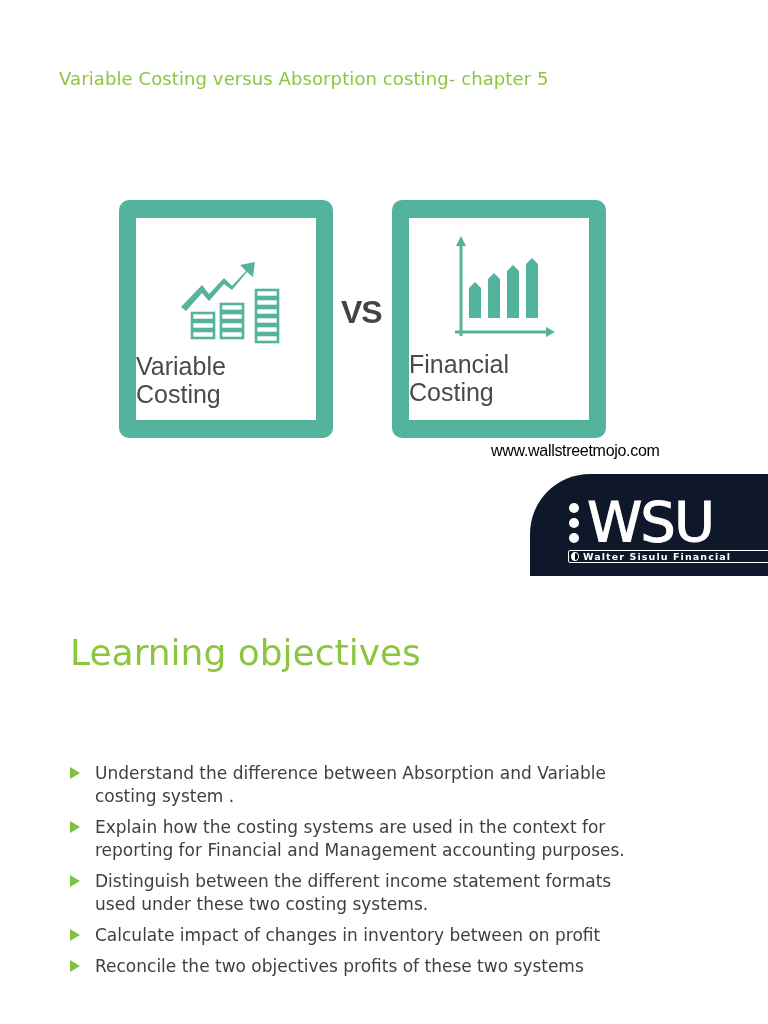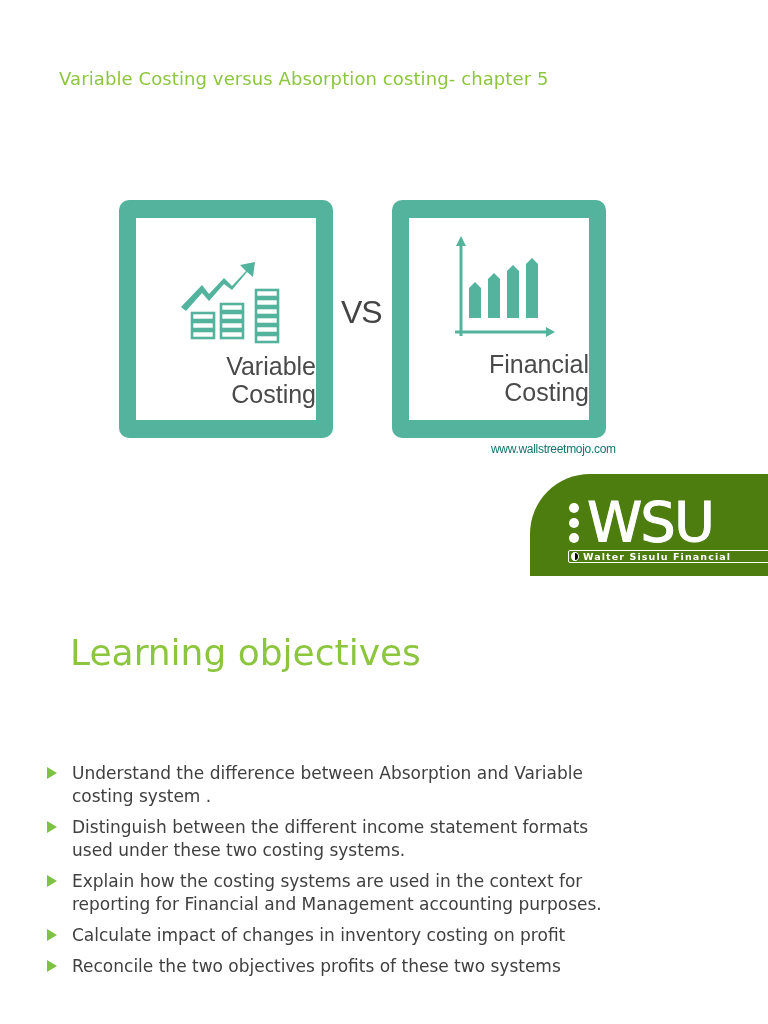--- a/index.html
+++ b/index.html
@@ -7,34 +7,34 @@
   .slide { position: absolute; left: 0; width: 768px; background: #fff; overflow: hidden; }
   #slide1 { top: 12px; height: 576px; }
   #slide2 { top: 576px; height: 448px; }
 
   .s1-title { position: absolute; left: 59px; top: 56px; font-size: 18px; color: #8cc63f; letter-spacing: 0.1px; white-space: nowrap; }
 
   .card { position: absolute; top: 188px; width: 214px; height: 238px; border-radius: 10px; background: #54b39c; }
   .card .inner { position: absolute; left: 17px; top: 18px; right: 17px; bottom: 18px; background: #ffffff; }
   #card-variable { left: 119px; }
   #card-absorption { left: 392px; }
-  .card-label { position: absolute; left: 0; right: 0; text-align: right; font-family: "Liberation Sans", sans-serif; font-size: 25px; line-height: 28px; color: #4a4a4a; }
+  .card-label { position: absolute; left: 0; right: 0; text-align: left; font-family: "Liberation Sans", sans-serif; font-size: 25px; line-height: 28px; color: #4a4a4a; }
   .card-label span { display: block; }
-  .vs { position: absolute; left: 341px; top: 282px; font-family: "Liberation Sans", sans-serif; font-weight: normal; font-size: 32px; color: #444; letter-spacing: -1px; text-align: center; }
-  .credit { position: absolute; left: 491px; top: 430px; font-family: "Liberation Sans", sans-serif; font-size: 12px; color: #0f766e; letter-spacing: -0.3px; }
+  .vs { position: absolute; left: 341px; top: 282px; font-family: "Liberation Sans", sans-serif; font-weight: bold; font-size: 32px; color: #444; letter-spacing: -1px; text-align: center; }
+  .credit { position: absolute; left: 491px; top: 430px; font-family: "Liberation Sans", sans-serif; font-size: 16px; color: #000000; letter-spacing: -0.3px; }
 
-  .wsu { position: absolute; left: 530px; top: 462px; width: 238px; height: 126px; background: #4d7c0f; border-top-left-radius: 60px; }
+  .wsu { position: absolute; left: 530px; top: 462px; width: 238px; height: 126px; background: #0f172a; border-top-left-radius: 60px; }
   .wsu-dots { position: absolute; left: 39px; top: 29px; width: 12px; }
   .wsu-dots i { display: block; width: 10px; height: 10px; border-radius: 50%; background: #fff; margin-bottom: 5px; }
   .wsu-text { position: absolute; left: 57px; top: 18px; font-family: "DejaVu Sans", sans-serif; font-size: 56px; line-height: 60px; color: #fff; letter-spacing: -2px; font-weight: normal; -webkit-text-stroke: 1px #fff; }
   .wsu-sub { position: absolute; left: 38px; top: 76px; width: 186px; height: 11px; border: 1px solid #fff; border-radius: 2px; font-family: "DejaVu Sans", sans-serif; font-size: 9.5px; line-height: 11px; color: #fff; font-weight: bold; letter-spacing: 1.1px; padding-left: 14px; box-sizing: content-box; white-space: nowrap; }
   .wsu-sub .half { position: absolute; left: 2px; top: 1px; width: 8px; height: 9px; border-radius: 50%; background: linear-gradient(90deg, #fff 50%, #000 50%); border: 1px solid #fff; box-sizing: border-box; }
 
   .s2-title { position: absolute; left: 70px; top: 56px; font-size: 36px; color: #8cc63f; white-space: nowrap; }
-  .objectives { position: absolute; left: 45px; top: 186px; width: 560px; margin: 0; padding: 0; list-style: none; }
+  .objectives { position: absolute; left: 68px; top: 186px; width: 560px; margin: 0; padding: 0; list-style: none; }
   .objectives li { position: relative; padding-left: 27px; font-size: 17px; line-height: 23px; color: #404040; margin-bottom: 8px; }
   .objectives li .bullet { position: absolute; left: 2px; top: 5px; width: 0; height: 0; border-top: 6px solid transparent; border-bottom: 6px solid transparent; border-left: 10px solid #7dc242; }
 </style>
 </head>
 <body>
 
 <div class="slide" id="slide1">
   <div class="s1-title">Variable Costing versus Absorption costing- chapter 5</div>
 
   <div class="card" id="card-variable">
@@ -104,18 +104,18 @@
       <span class="half"></span>
       <span>Walter Sisulu Financial</span>
     </div>
   </div>
 </div>
 
 <div class="slide" id="slide2">
   <div class="s2-title">Learning objectives</div>
   <ul class="objectives">
     <li><span class="bullet"></span><span>Understand the difference between Absorption and Variable costing system .</span></li>
+    <li><span class="bullet"></span><span>Explain how the costing systems are used in the context for reporting for Financial and Management accounting purposes.</span></li>
     <li><span class="bullet"></span><span>Distinguish between the different income statement formats used under these two costing systems.</span></li>
-    <li><span class="bullet"></span><span>Explain how the costing systems are used in the context for reporting for Financial and Management accounting purposes.</span></li>
-    <li><span class="bullet"></span><span>Calculate impact of changes in inventory costing on profit</span></li>
+    <li><span class="bullet"></span><span>Calculate impact of changes in inventory between on profit</span></li>
     <li><span class="bullet"></span><span>Reconcile the two objectives profits of these two systems</span></li>
   </ul>
 </div>
 
 </body></html>

